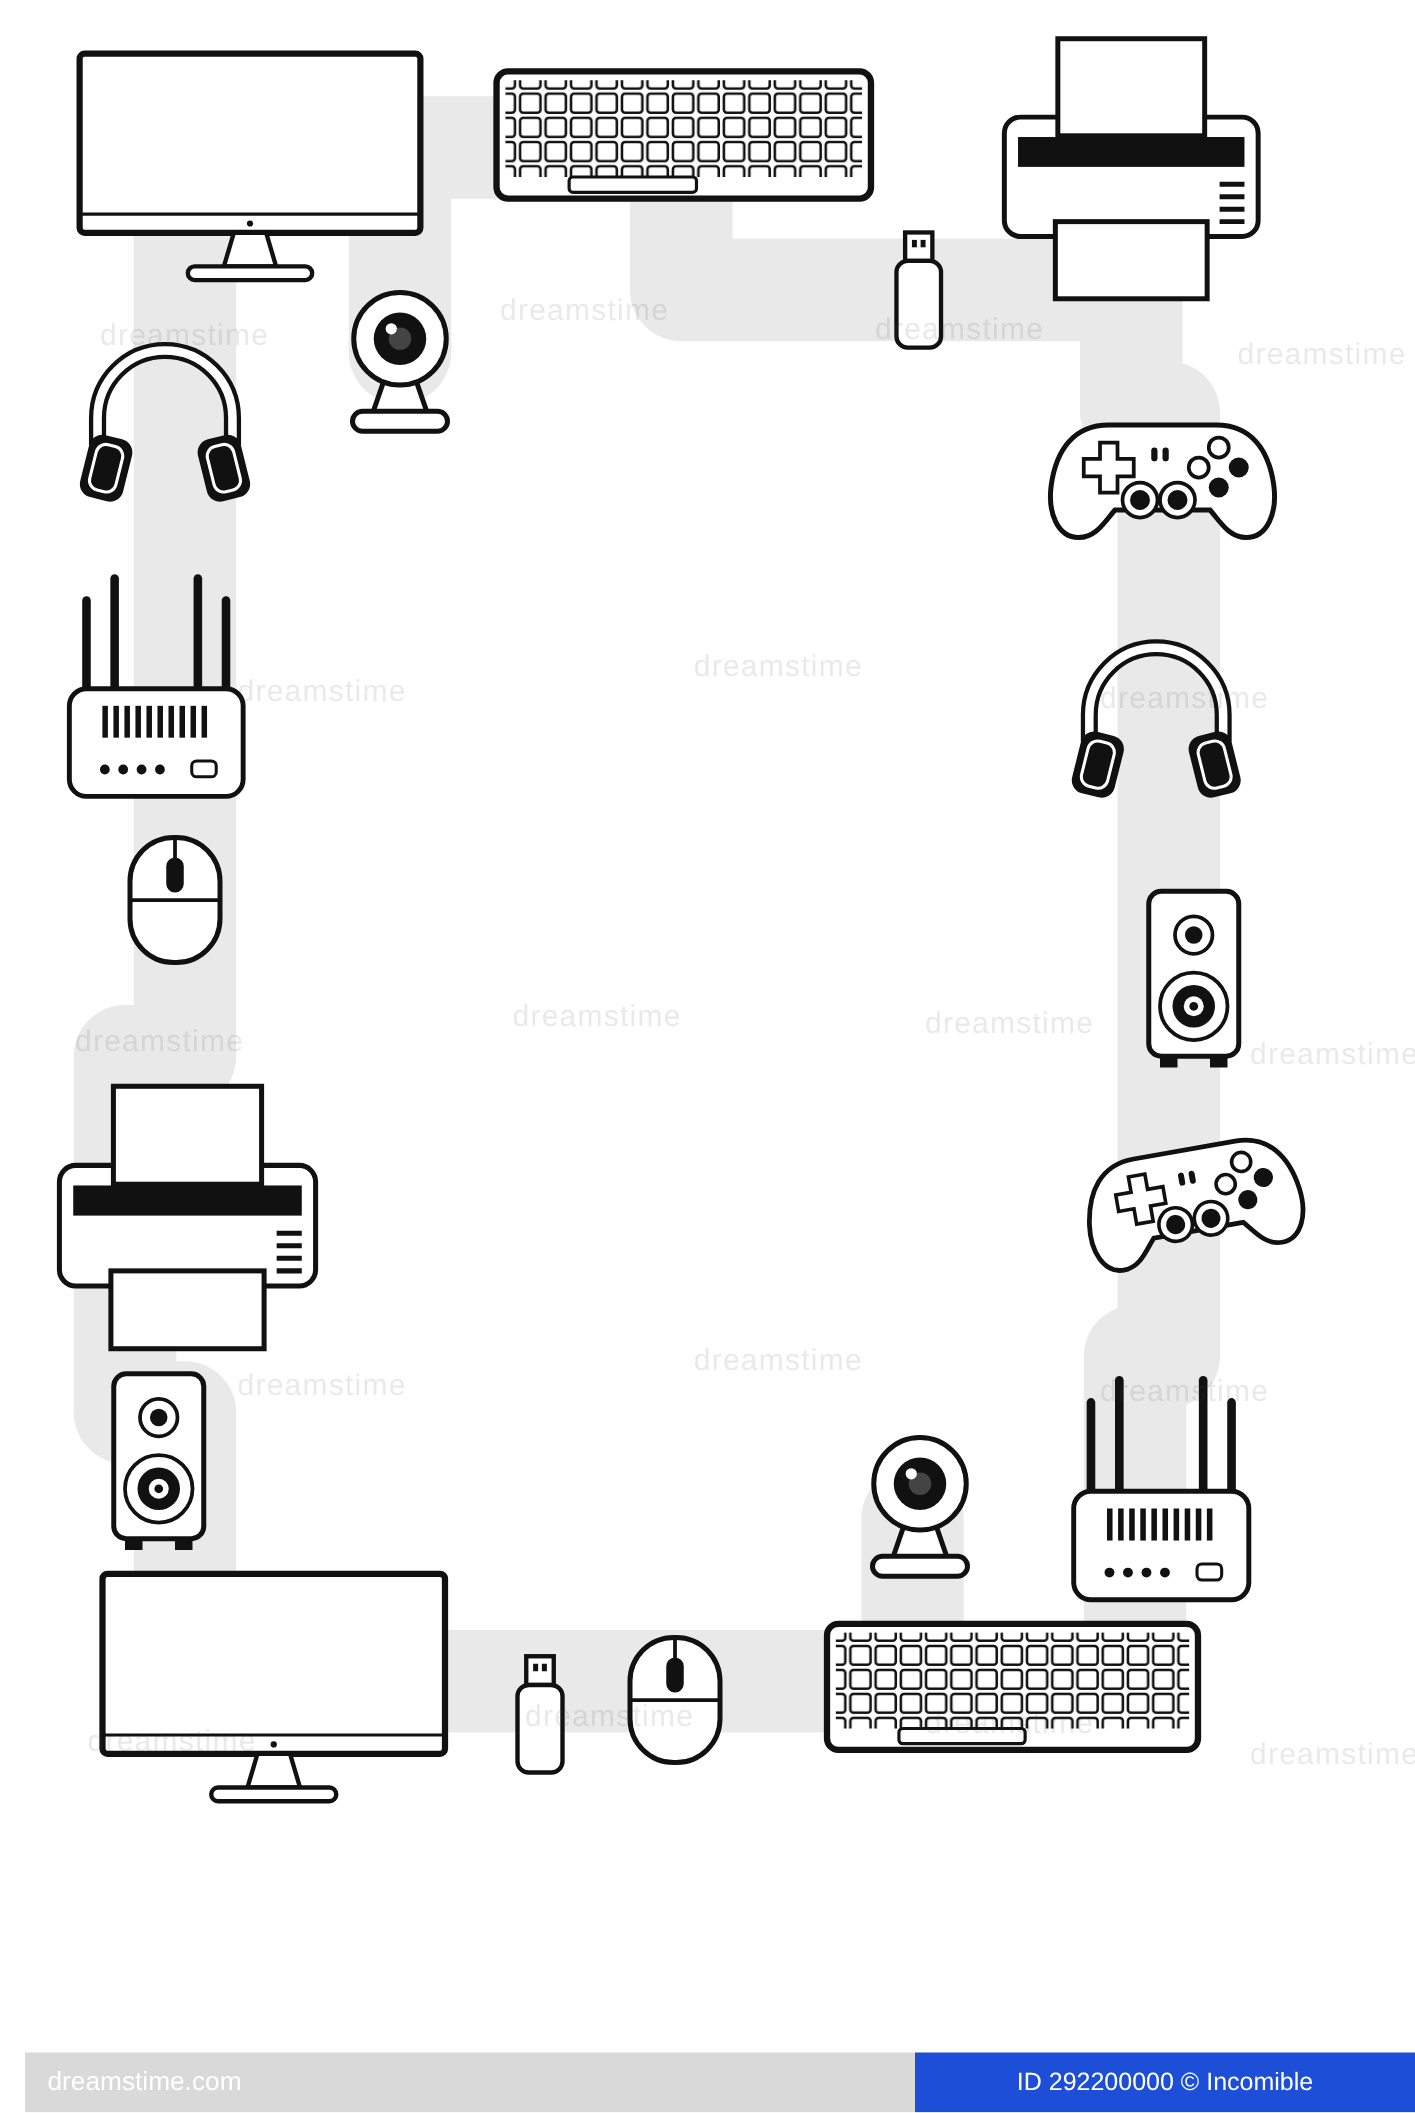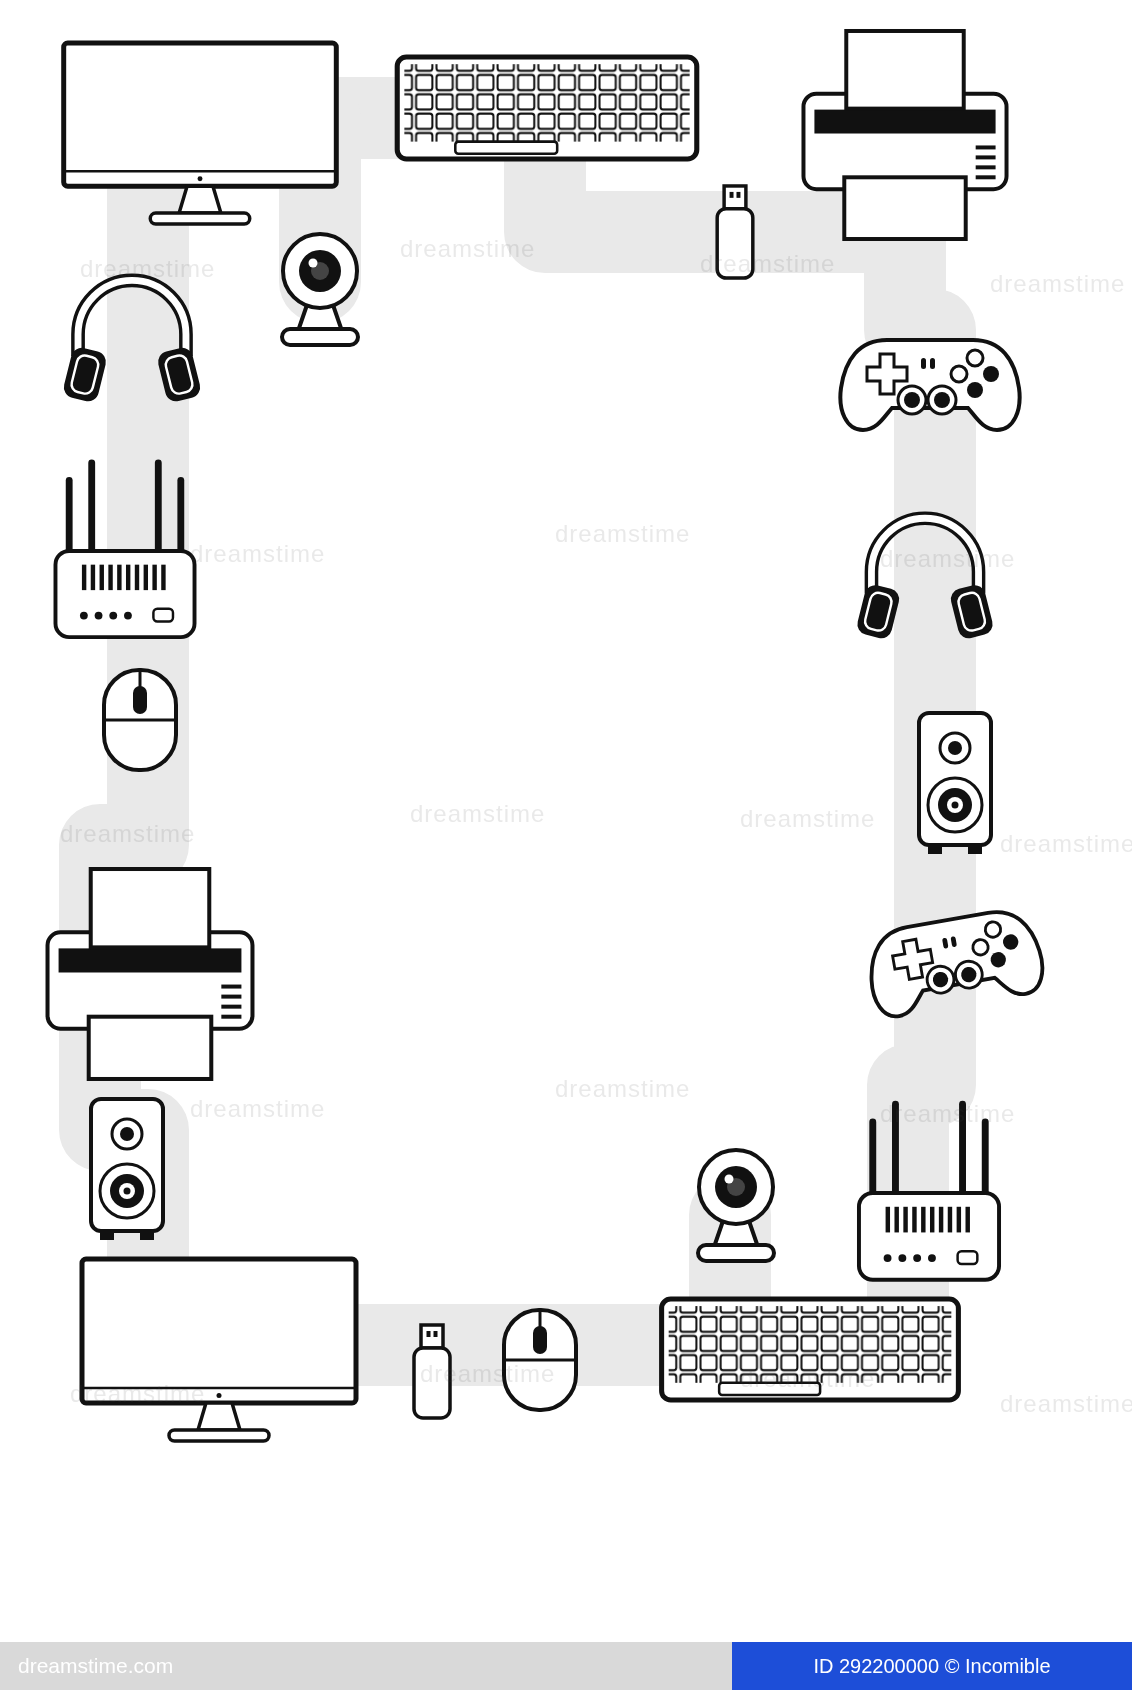--- a/index.html
+++ b/index.html
@@ -5,21 +5,21 @@
   * { margin:0; padding:0; box-sizing:border-box; }
   html,body { background:#fff; }
   body { font-family:"Liberation Sans", sans-serif; }
   .stage { position:relative; width:1132px; height:1690px; background:#fff; overflow:hidden; margin:0 auto; }
   .path-layer { position:absolute; left:0; top:0; width:1132px; height:1690px; }
   .icon { position:absolute; }
   .icon svg { width:100%; height:100%; display:block; overflow:visible; }
   .defs-svg { position:absolute; width:0; height:0; }
   .wm-layer { position:absolute; inset:0; pointer-events:none; }
   .wm { position:absolute; font-size:24px; letter-spacing:1px; color:rgba(70,70,70,0.12); white-space:nowrap; user-select:none; }
-  .footer { position:absolute; left:0; bottom:0; width:100%; height:48px; display:flex; }
+  .footer { position:absolute; left:0; bottom:0; width:100%; height:48px; display:flex;padding-left:20px; }
   .footer-left { flex:1 1 auto; background:rgba(130,130,130,0.30); color:#fff; display:flex; align-items:center; padding-left:18px; font-size:21px; }
   .footer-right { flex:0 0 400px; background:#1d4ed8; color:#fff; display:flex; align-items:center; justify-content:center; font-size:20px; }
   .tilted { transform:rotate(-10deg); }
 </style>
 </head>
 <body>
 
 <div class="stage">
 
   <svg class="defs-svg" aria-hidden="true">

